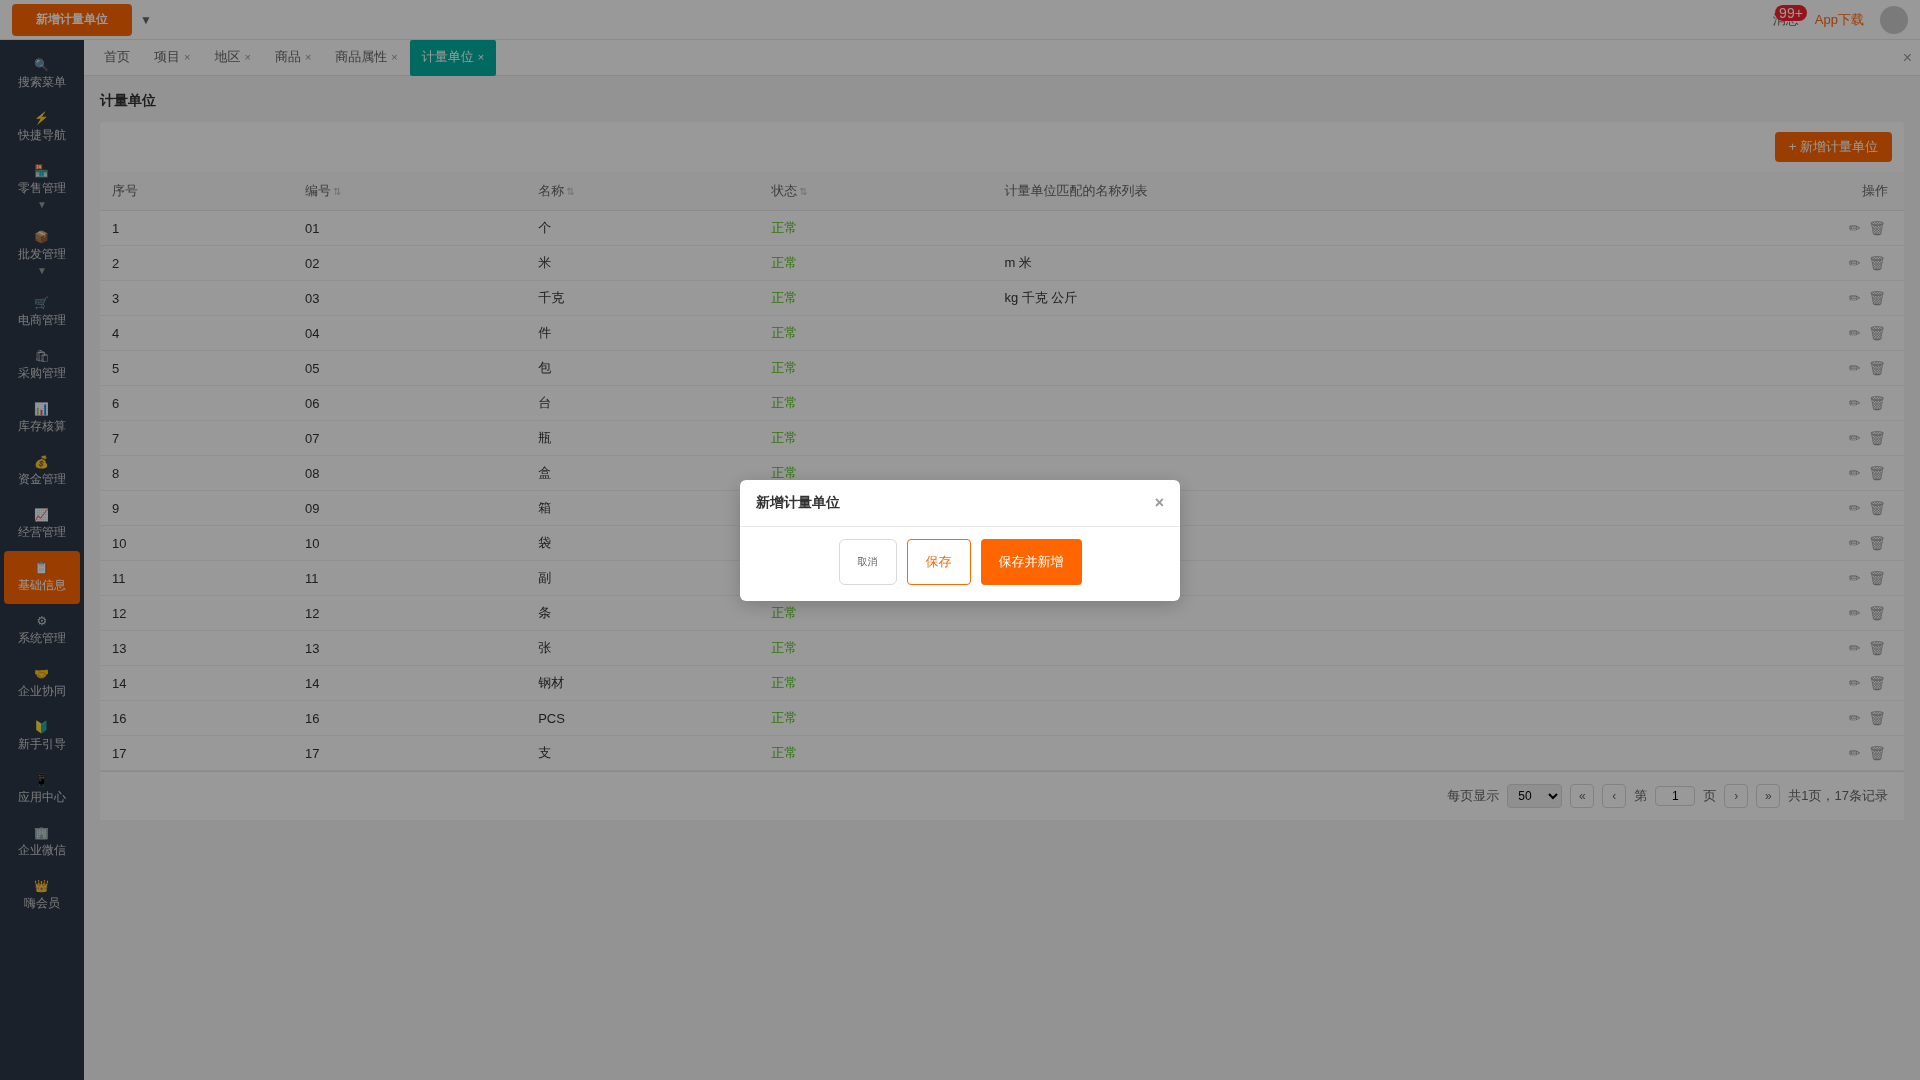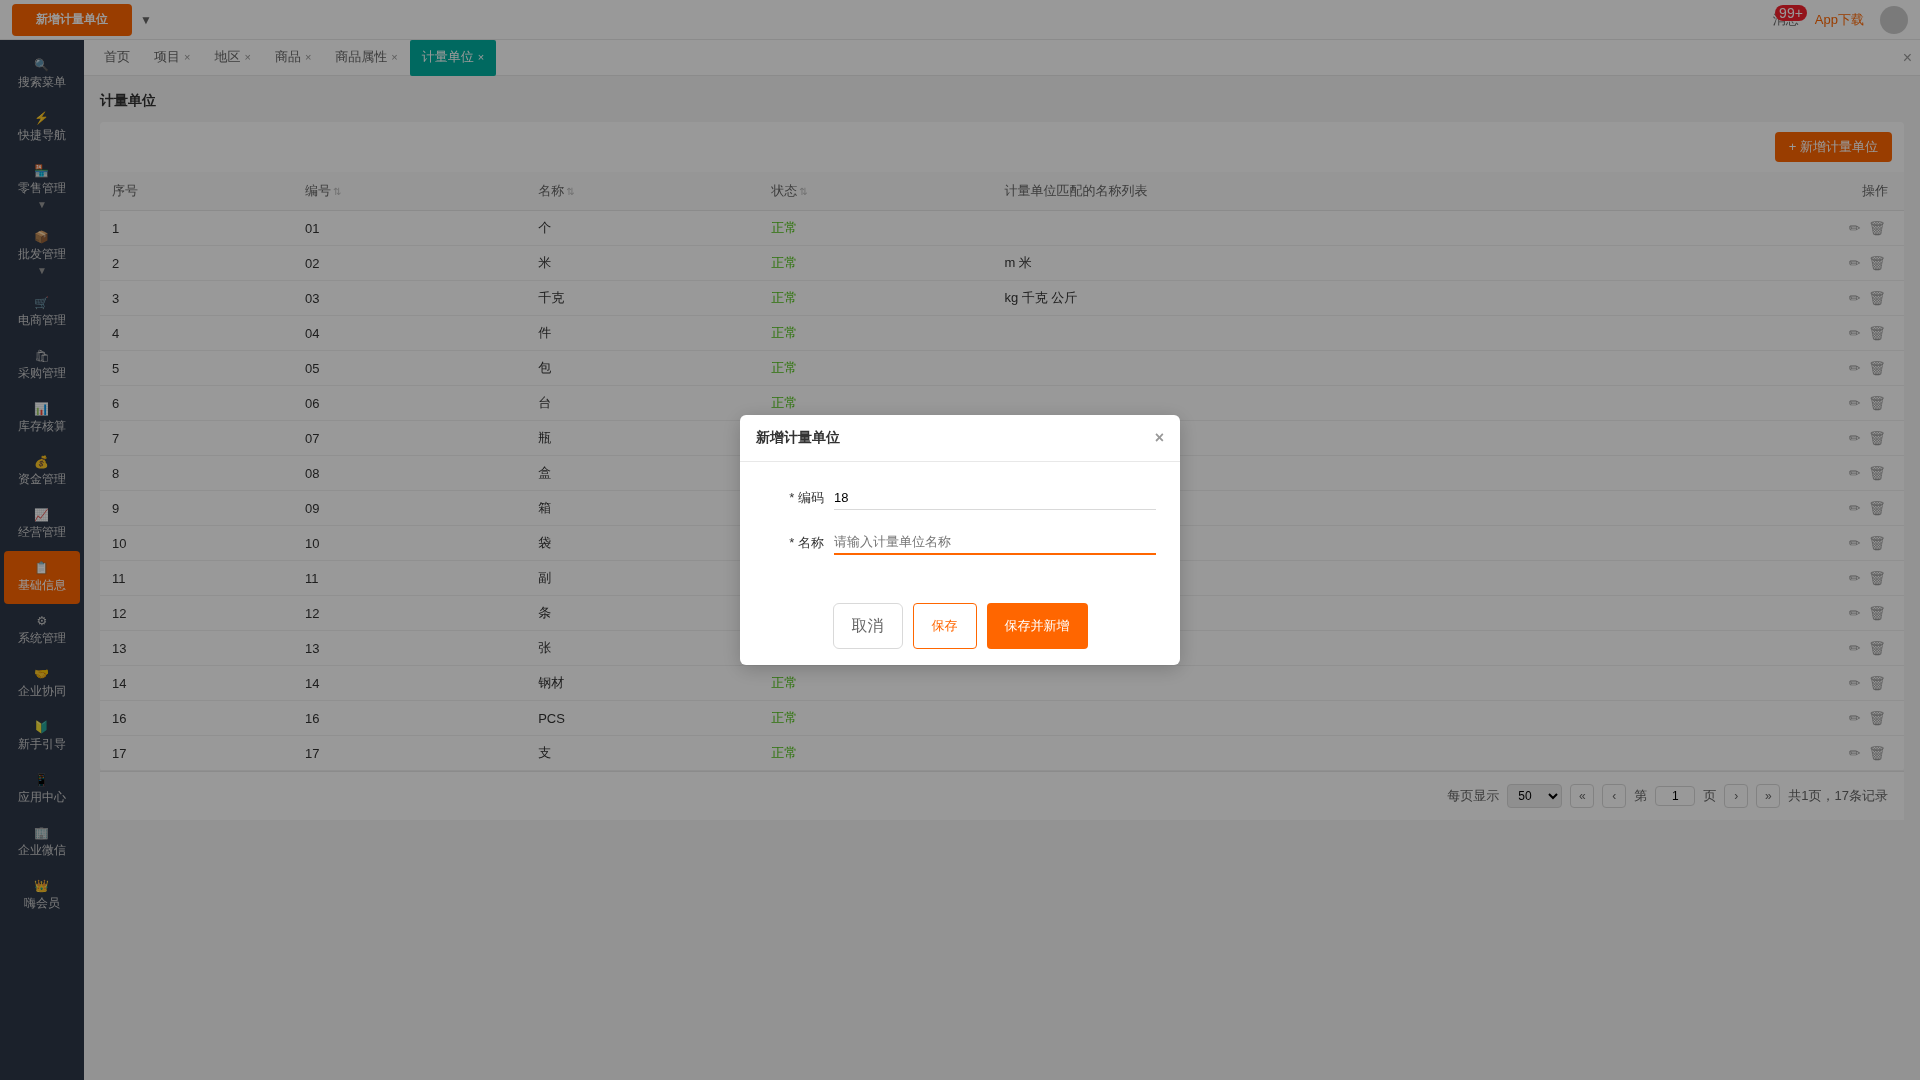--- a/index.html
+++ b/index.html
@@ -137,21 +137,21 @@
     .form-row { display: flex; align-items: center; margin-bottom: 20px; }
     .form-label { width: 60px; text-align: right; font-size: 13px; color: #333; margin-right: 10px; flex-shrink: 0; }
     .form-input { flex: 1; border: none; border-bottom: 1px solid #d9d9d9; padding: 4px 0; font-size: 13px; outline: none; }
     .form-input.active-border { border-bottom: 2px solid #ff6600; }
     .modal-footer {
       padding: 12px 16px 16px;
       display: flex;
       justify-content: center;
       gap: 10px;
     }
-    .btn-cancel { padding: 0 18px; border: 1px solid #d9d9d9; background: #fff; border-radius: 6px; font-size: 16px; cursor: pointer; color: #666; }
+    .btn-cancel { padding: 0 18px; border: 1px solid #d9d9d9; background: #fff; border-radius: 6px; font-size: 10px; cursor: pointer; color: #666; }
     .btn-save { padding: 6px 18px; border: 1px solid #ff6600; background: #fff; border-radius: 4px; font-size: 13px; cursor: pointer; color: #ff6600; }
     .btn-save-new { padding: 14px 18px; border: none; background: #ff6600; border-radius: 4px; font-size: 13px; cursor: pointer; color: #fff; }
 
     .sort-icon { font-size: 10px; color: #bbb; margin-left: 2px; }
   </style>
 </head>
 <body>
 
 <div class="topbar">
   <div class="topbar-left">
@@ -491,33 +491,19 @@
     </div>
   </div>
 </div>
 
 <div class="overlay">
   <div class="modal">
     <div class="modal-header">
       <span>新增计量单位</span>
       <span class="modal-close">×</span>
     </div>
-    <div class="modal-body">
-      <div class="form-row">
-        <label class="form-label">
-          <span>* 编码</span>
-        </label>
-        <input class="form-input" type="text" value="18" style="">
-      </div>
-      <div class="form-row">
-        <label class="form-label">
-          <span>* 名称</span>
-        </label>
-        <input class="form-input active-border" type="text" placeholder="请输入计量单位名称" style="">
-      </div>
-    </div>
     <div class="modal-footer">
       <button class="btn-cancel">取消</button>
       <button class="btn-save">保存</button>
       <button class="btn-save-new">保存并新增</button>
     </div>
   </div>
 </div>
 
 </body></html>

